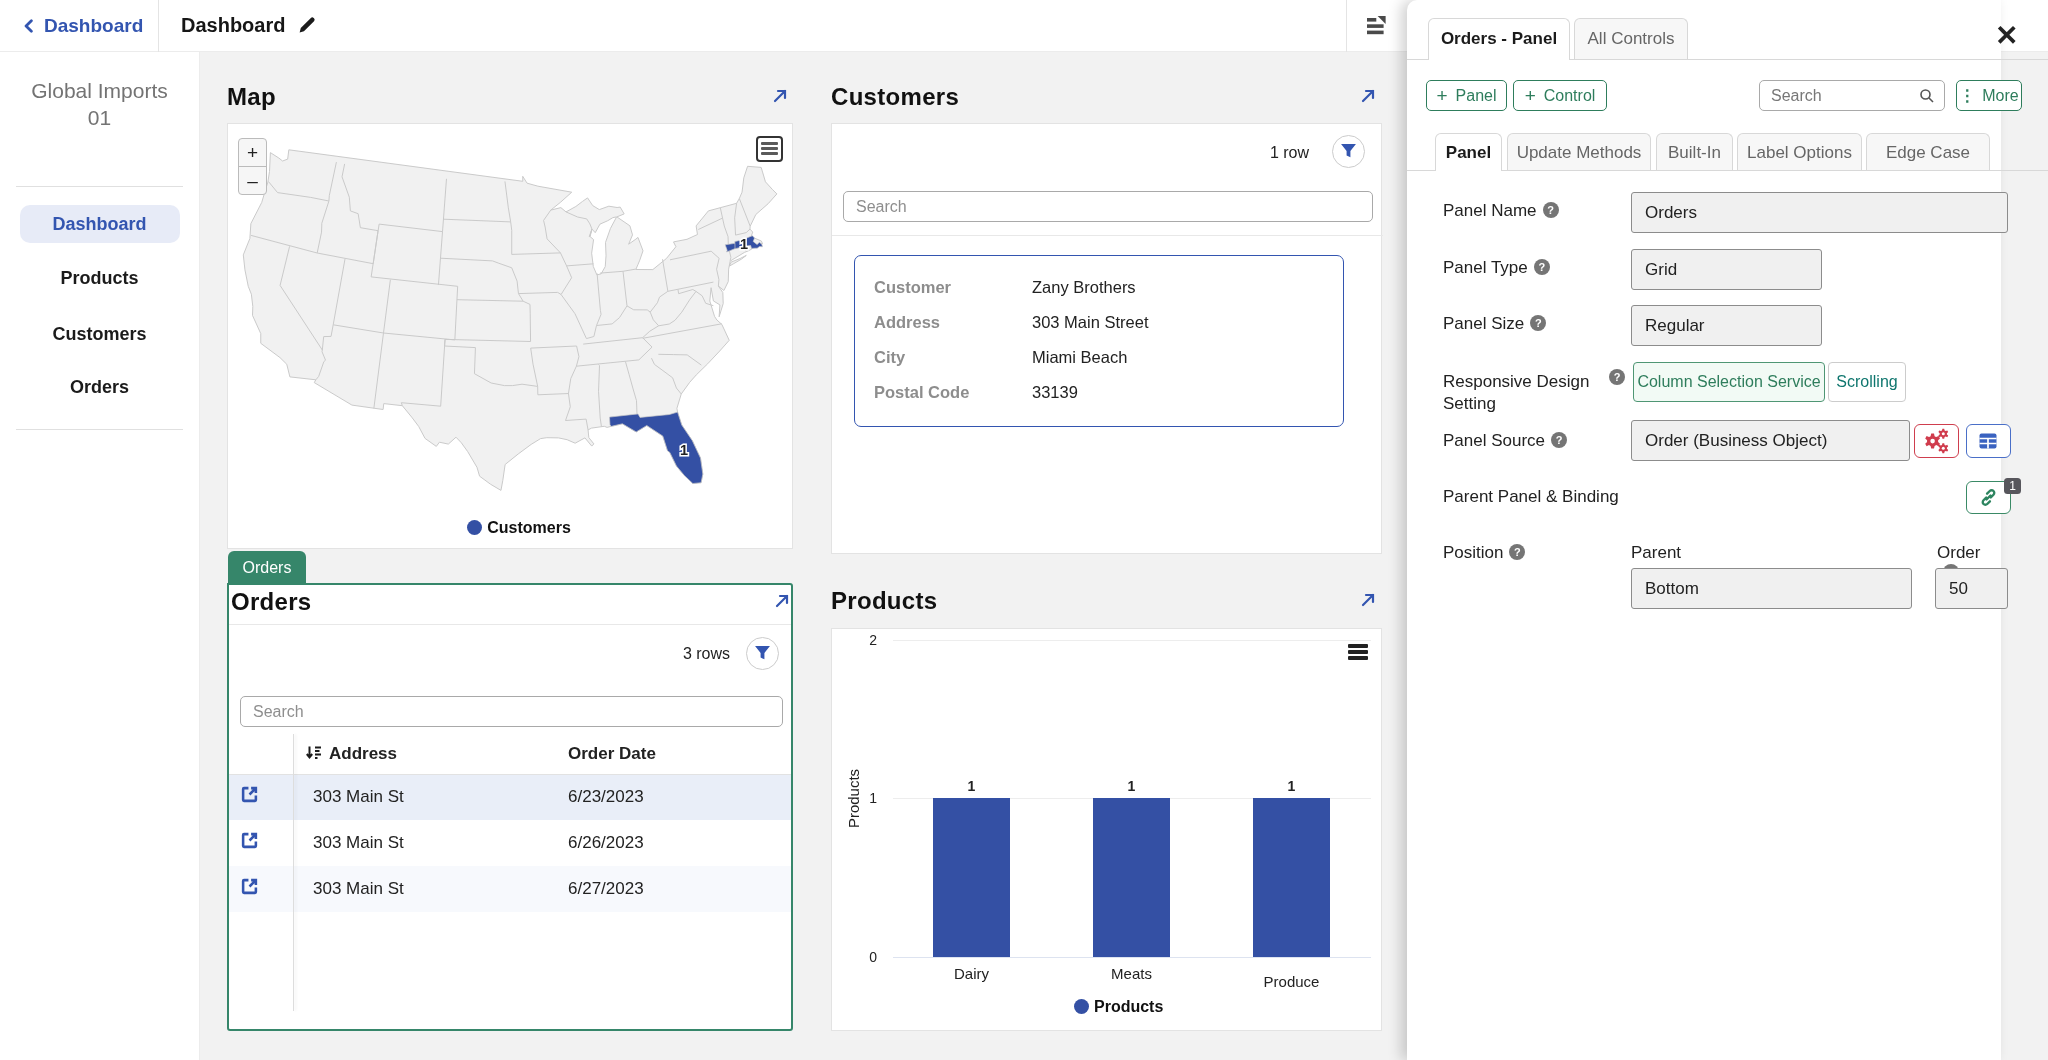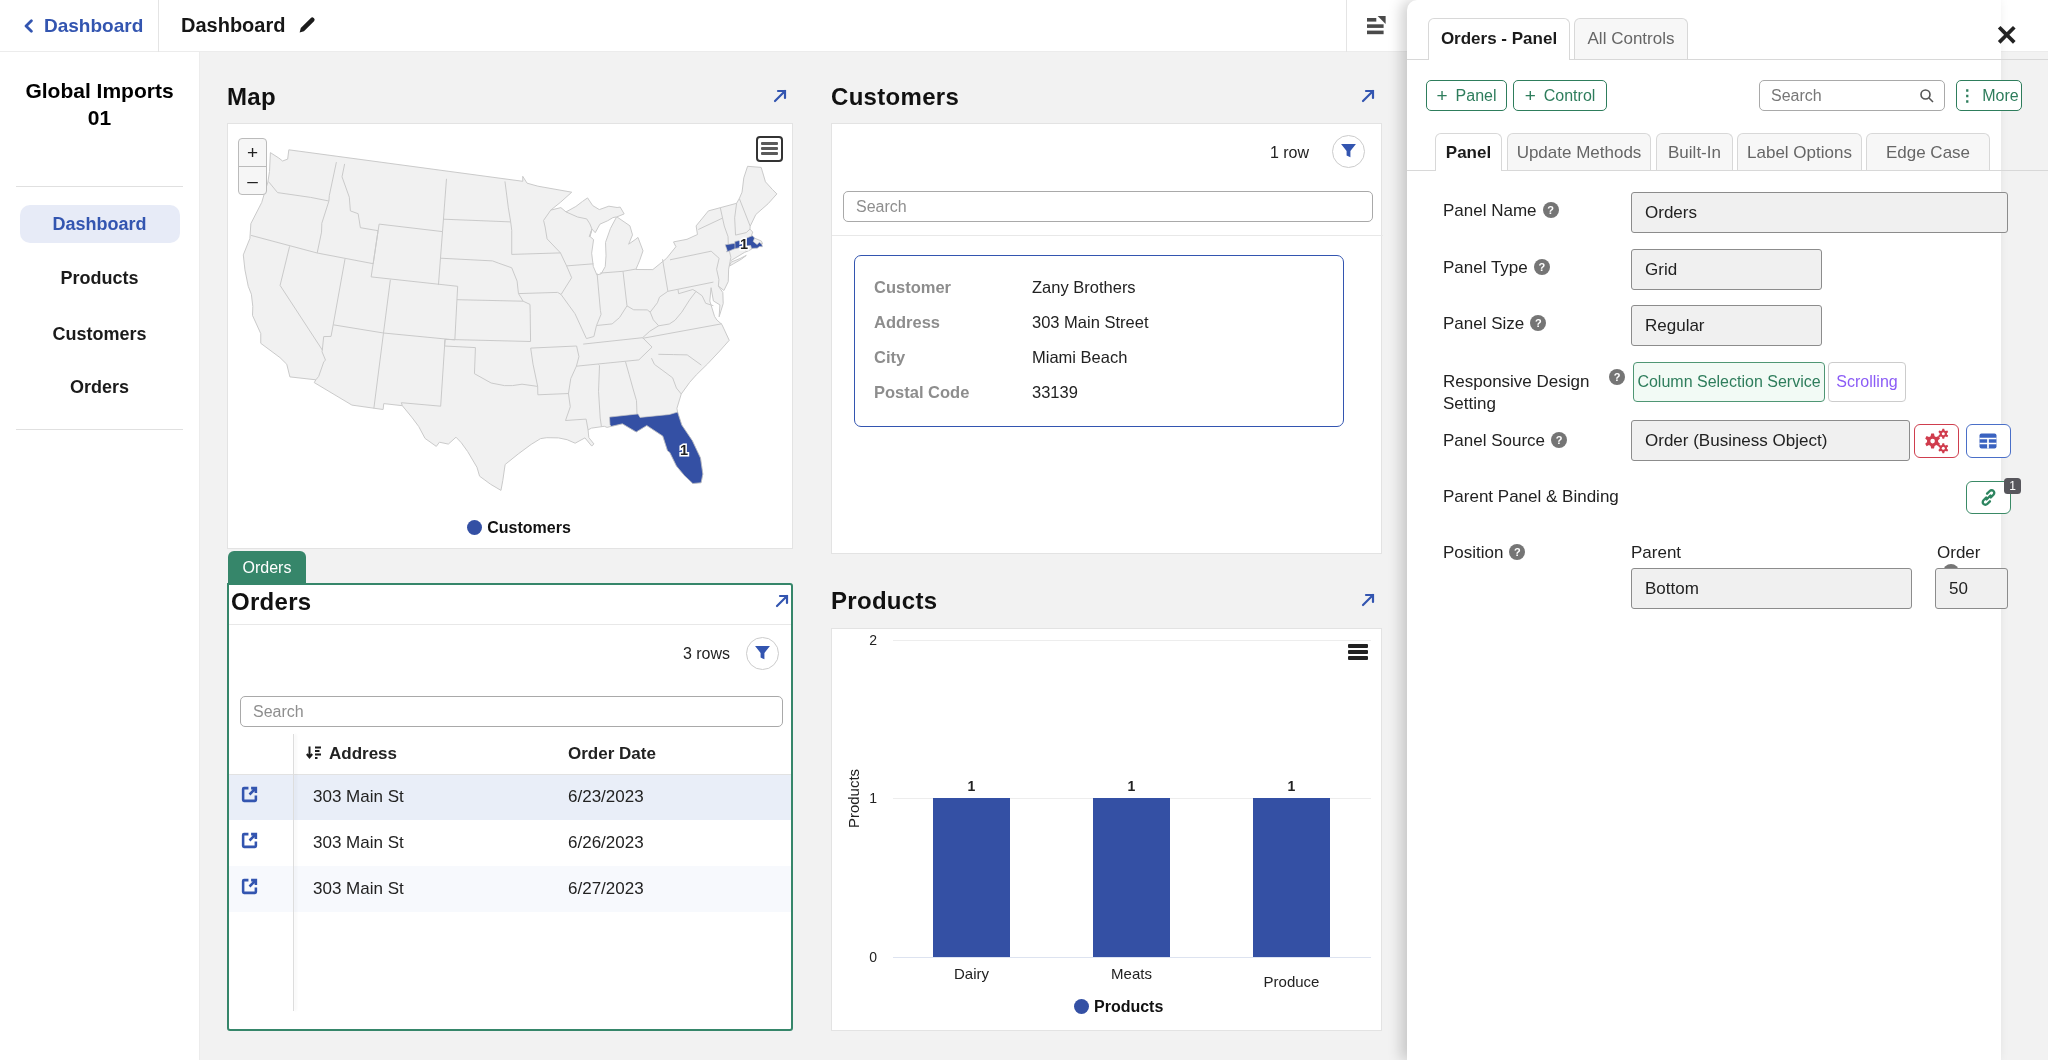--- a/index.html
+++ b/index.html
@@ -3,21 +3,21 @@
 <meta charset="utf-8">
 <style>
 * { margin:0; padding:0; box-sizing:border-box; }
 html,body { width:2048px; height:1060px; font-family:"Liberation Sans",sans-serif; background:#f2f2f2; overflow:hidden; }
 .topbar { position:absolute; left:0; top:0; width:2048px; height:52px; background:#fff; border-bottom:1px solid #ececec; z-index:5; }
 .backlink { position:absolute; left:24px; top:15px; color:#3355b0; font-size:19px; font-weight:600; }
 .tb-div { position:absolute; left:158px; top:0; width:1px; height:52px; background:#e4e4e4; }
 .tb-title { position:absolute; left:181px; top:14px; color:#161616; font-size:20px; font-weight:700; }
 .tb-icon { position:absolute; left:1366px; top:15px; width:22px; height:22px; }
 .sidebar { position:absolute; left:0; top:52px; width:200px; height:1008px; background:#fff; border-right:1px solid #ececec; z-index:4; }
-.sb-title { margin-top:25px; text-align:center; font-size:21px; font-weight:700; color:#000000; line-height:27px; }
+.sb-title { margin-top:25px; text-align:center; font-size:21px; font-weight:400; color:#737373; line-height:27px; }
 .sb-div { height:1px; background:#e0e0e0; margin:0 16px; }
 .nav-pill { margin:18px auto 0; width:160px; height:38px; background:#e7ebf7; border-radius:10px; color:#3355b0; font-size:18px; font-weight:700; text-align:center; line-height:38px; }
 .nav-item { text-align:center; font-size:18px; font-weight:700; color:#1b1b1b; line-height:21px; }
 .ptitle { position:absolute; font-size:24px; font-weight:800; color:#111; letter-spacing:0.3px; }
 .parrow { position:absolute; width:16px; height:16px; }
 .card { position:absolute; background:#fff; border:1px solid #e3e3e3; }
 
 .zoombtns { position:absolute; left:10px; top:14px; width:29px; height:57px; background:#f6f6f6; border:1px solid #bbb; border-radius:4px; }
 .zoombtns .zb { height:28px; text-align:center; font-size:19px; color:#222; line-height:27px; }
 .zoombtns .zb:first-child { border-bottom:1px solid #bbb; }
@@ -362,21 +362,21 @@
 
   <div class="flabel" style="left:36px; top:258px;">Panel Type<span class="qmark">?</span></div>
   <div class="finput" style="left:224px; top:249px; width:191px;">Grid</div>
 
   <div class="flabel" style="left:36px; top:314px;">Panel Size<span class="qmark">?</span></div>
   <div class="finput" style="left:224px; top:305px; width:191px;">Regular</div>
 
   <div class="flabel" style="left:36px; top:371px; width:150px; line-height:22px;">Responsive Design Setting</div>
   <span class="qmark" style="position:absolute; left:196px; top:369px;">?</span>
   <div class="togglebtn" style="left:226px; top:362px; width:192px; border:1px solid #4f9674; background:#f2faf5; color:#2e7d5c;">Column Selection Service</div>
-  <div class="togglebtn" style="left:421px; top:362px; width:78px; border:1px solid #ccc; background:#fff; color:#8b5cf6;">Scrolling</div>
+  <div class="togglebtn" style="left:421px; top:362px; width:78px; border:1px solid #ccc; background:#fff; color:#0f766e;">Scrolling</div>
 
   <div class="flabel" style="left:36px; top:431px;">Panel Source<span class="qmark">?</span></div>
   <div class="finput" style="left:224px; top:420px; width:279px;">Order (Business Object)</div>
   <div class="fbtn" style="left:507px; top:424px; border:1.5px solid #cf3e4e;"><svg width="31" height="26" viewBox="0 0 31 26" style="margin:3px 0 0 6px">
         <g fill="#d03c4d">
           <path d="M10.2 5.6 L13 5.6 L13.6 8.2 A5.6 5.6 0 0 1 15.2 9.1 L17.6 8 L19 10.4 L17.1 12.2 A5.6 5.6 0 0 1 17.1 14 L19 15.8 L17.6 18.2 L15.2 17.1 A5.6 5.6 0 0 1 13.6 18 L13 20.6 L10.2 20.6 L9.6 18 A5.6 5.6 0 0 1 8 17.1 L5.6 18.2 L4.2 15.8 L6.1 14 A5.6 5.6 0 0 1 6.1 12.2 L4.2 10.4 L5.6 8 L8 9.1 A5.6 5.6 0 0 1 9.6 8.2 Z"></path>
           <circle cx="11.6" cy="13.1" r="2.3" fill="#fff"></circle>
           <path d="M21.4 0.8 L23.2 0.8 L23.6 2.5 A3.8 3.8 0 0 1 24.7 3.1 L26.3 2.4 L27.2 4 L25.9 5.2 A3.8 3.8 0 0 1 25.9 6.4 L27.2 7.6 L26.3 9.2 L24.7 8.5 A3.8 3.8 0 0 1 23.6 9.1 L23.2 10.8 L21.4 10.8 L21 9.1 A3.8 3.8 0 0 1 19.9 8.5 L18.3 9.2 L17.4 7.6 L18.7 6.4 A3.8 3.8 0 0 1 18.7 5.2 L17.4 4 L18.3 2.4 L19.9 3.1 A3.8 3.8 0 0 1 21 2.5 Z"></path>
           <circle cx="22.3" cy="5.8" r="1.5" fill="#fff"></circle>
           <path d="M21.4 15.2 L23.2 15.2 L23.6 16.9 A3.8 3.8 0 0 1 24.7 17.5 L26.3 16.8 L27.2 18.4 L25.9 19.6 A3.8 3.8 0 0 1 25.9 20.8 L27.2 22 L26.3 23.6 L24.7 22.9 A3.8 3.8 0 0 1 23.6 23.5 L23.2 25.2 L21.4 25.2 L21 23.5 A3.8 3.8 0 0 1 19.9 22.9 L18.3 23.6 L17.4 22 L18.7 20.8 A3.8 3.8 0 0 1 18.7 19.6 L17.4 18.4 L18.3 16.8 L19.9 17.5 A3.8 3.8 0 0 1 21 16.9 Z"></path>

